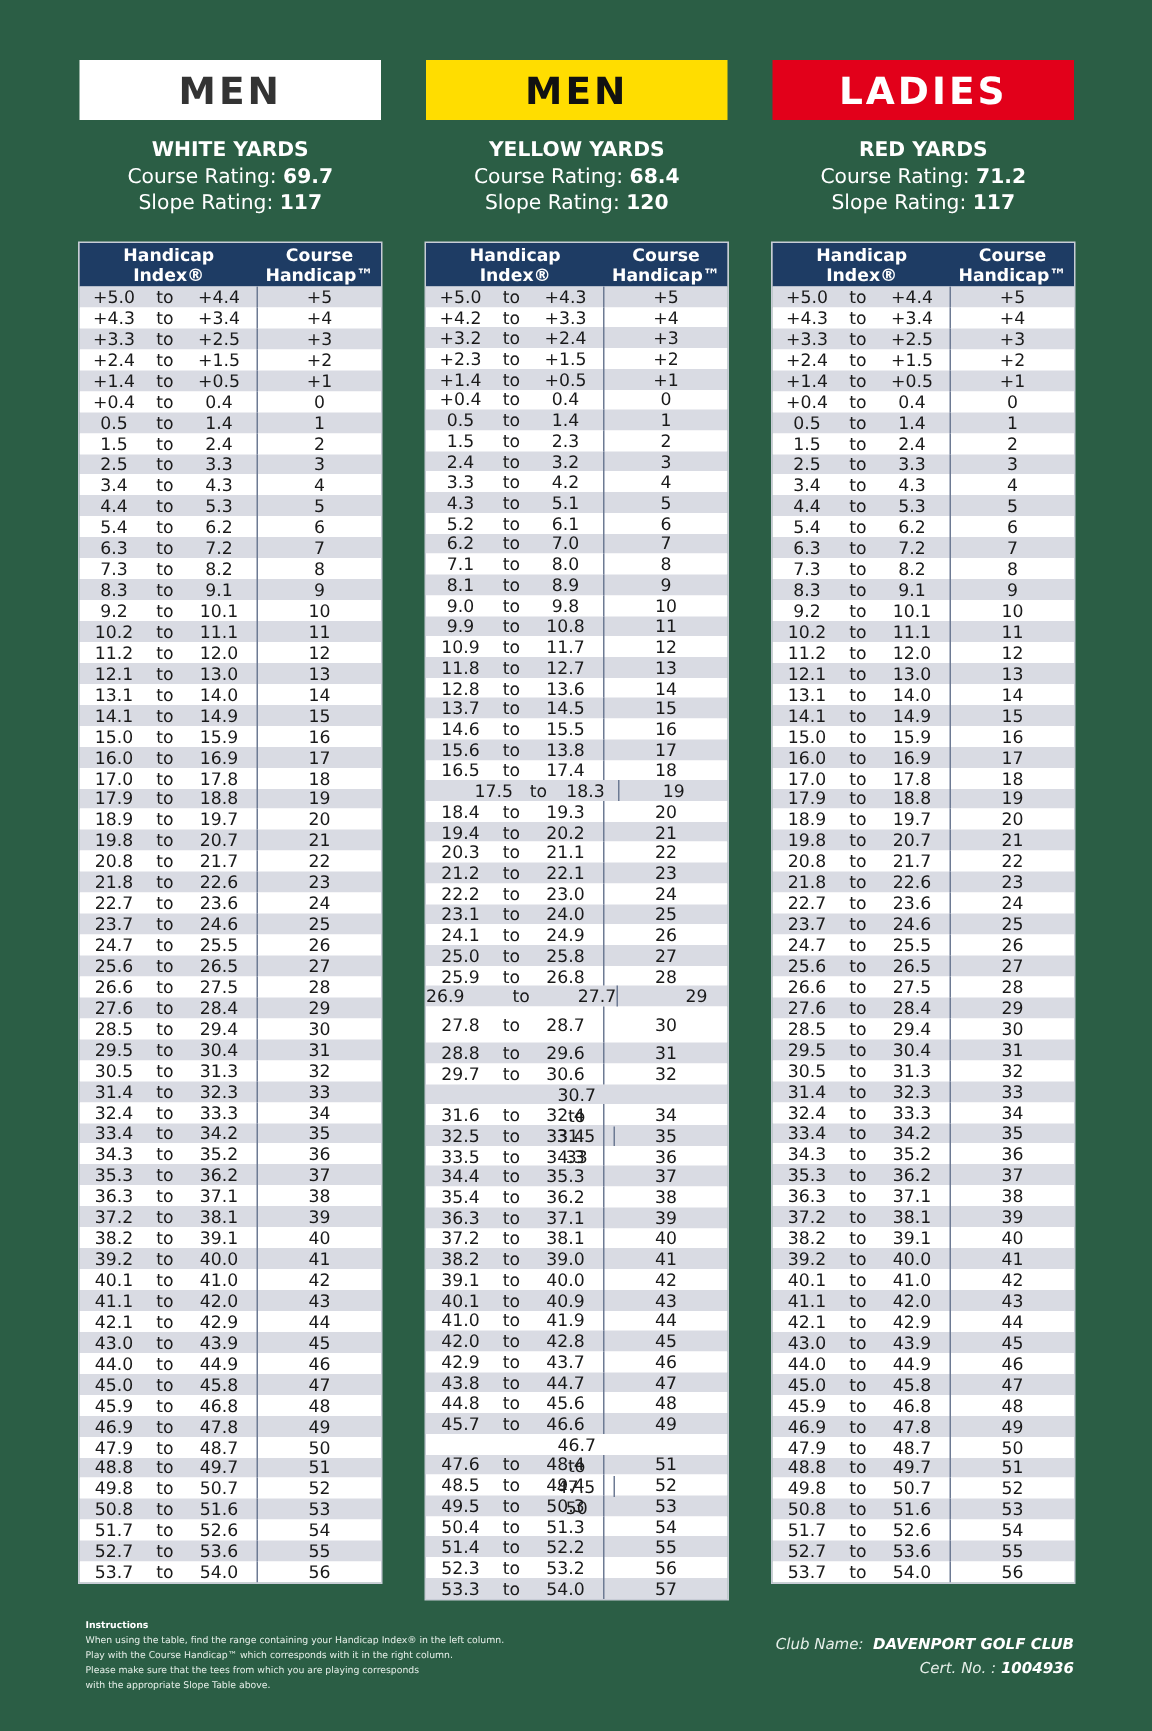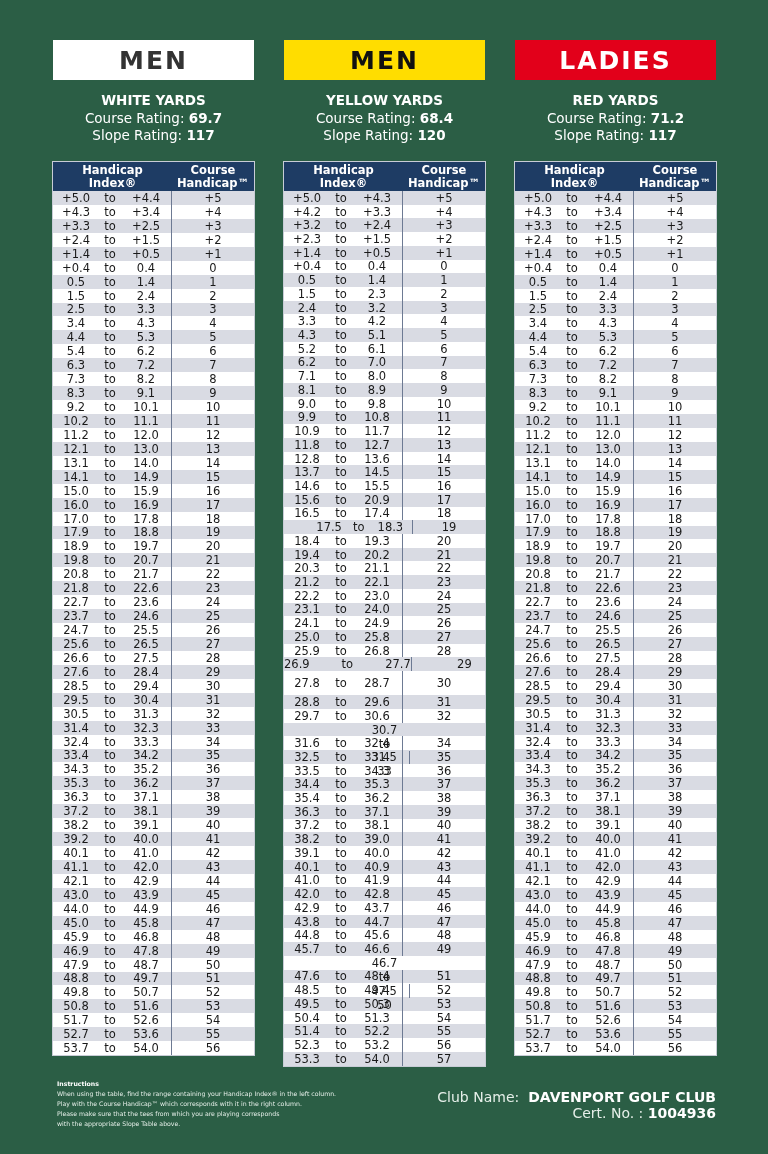--- a/index.html
+++ b/index.html
@@ -49,21 +49,21 @@
   .c-upto { width: 51px; text-align: center; border-right: 1px solid #6d7a93; height: 100%; display:flex; align-items:center; justify-content:center; box-sizing: border-box; }
   .c-ch { width: 82px; text-align: center; }
 
   .instructions {
     position: absolute; left: 57px; top: 1079px; width: 300px;
     font-size: 6.2px; line-height: 10px; color: #e6efe9;
   }
   .instructions .ins-title { font-weight: bold; color: #ffffff; }
   .clubinfo {
     position: absolute; right: 52px; top: 1089px; text-align: right;
-    font-size: 14px; line-height: 16px; color: #e6efe9;
+    font-size: 10px; line-height: 16px; color: #e6efe9; font-style: italic;
   }
   .clubinfo b { color: #ffffff; font-weight: bold; }
 </style>
 </head>
 <body>
 
 <div id="columns">
 
   <section class="col col-white">
     <div class="title-box" style="background: rgb(255, 255, 255); color: rgb(51, 51, 51);">MEN</div>
@@ -607,21 +607,21 @@
           </div>
           <div class="row" style="height: 13.7302px;">
             <div class="c-from">14.6</div>
             <div class="c-to">to</div>
             <div class="c-upto">15.5</div>
             <div class="c-ch">16</div>
           </div>
           <div class="row" style="height: 13.7302px;">
             <div class="c-from">15.6</div>
             <div class="c-to">to</div>
-            <div class="c-upto">20.9</div>
+            <div class="c-upto">13.8</div>
             <div class="c-ch">17</div>
           </div>
           <div class="row" style="height: 13.7302px;">
             <div class="c-from">16.5</div>
             <div class="c-to">to</div>
             <div class="c-upto">17.4</div>
             <div class="c-ch">18</div>
           </div>
           <div class="row" style="height: 13.7302px; padding-left: 25px;">
             <div class="c-from">17.5</div>

